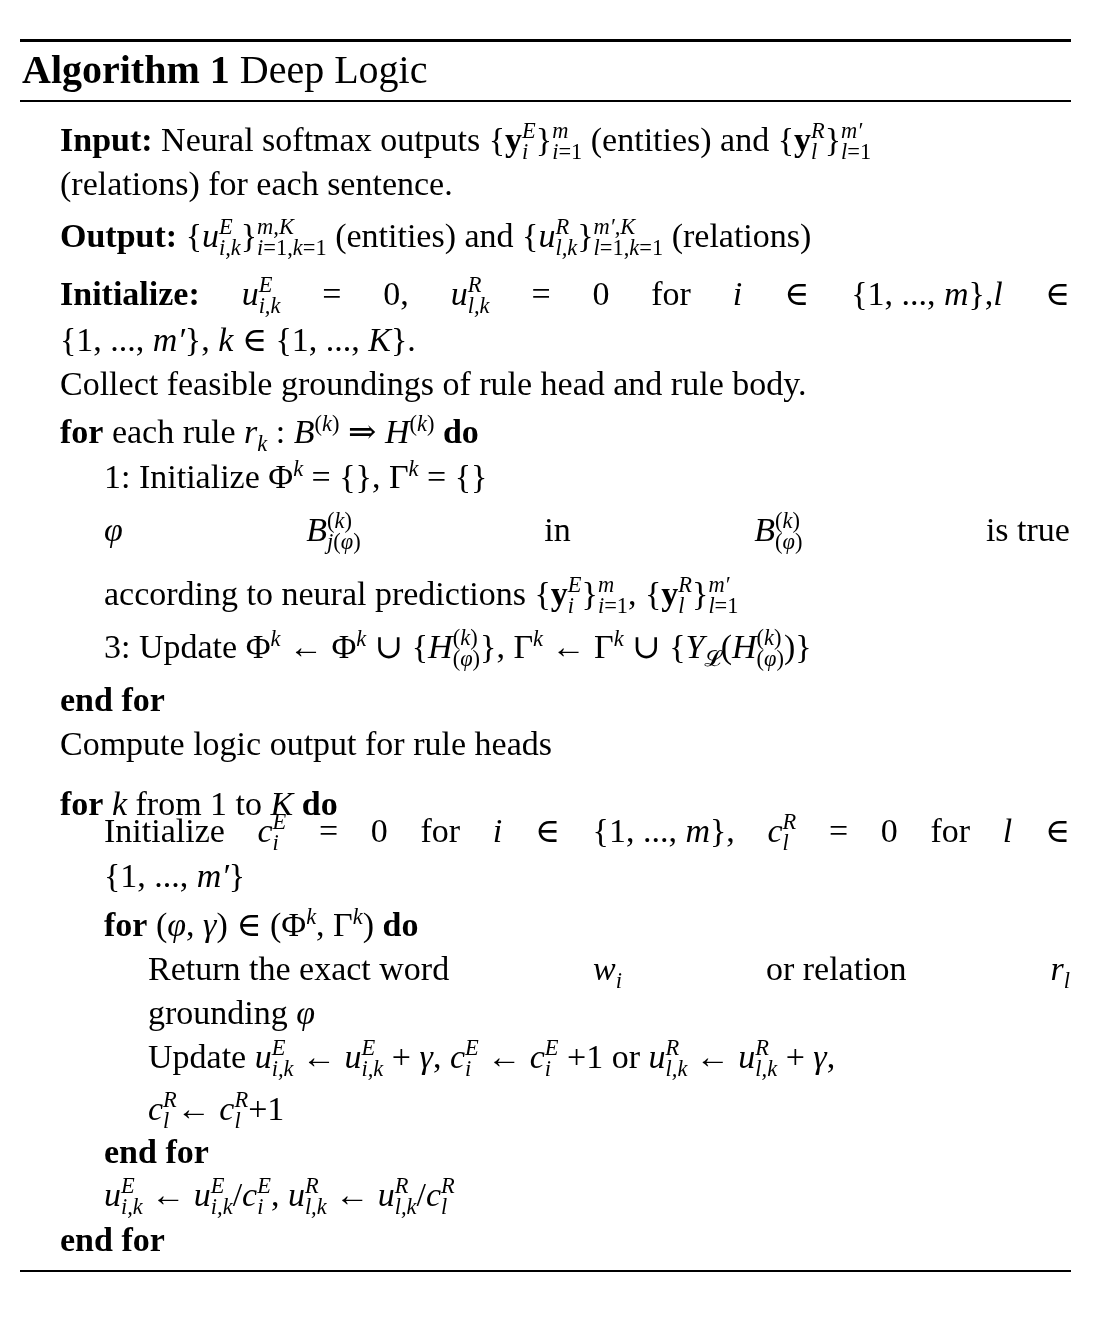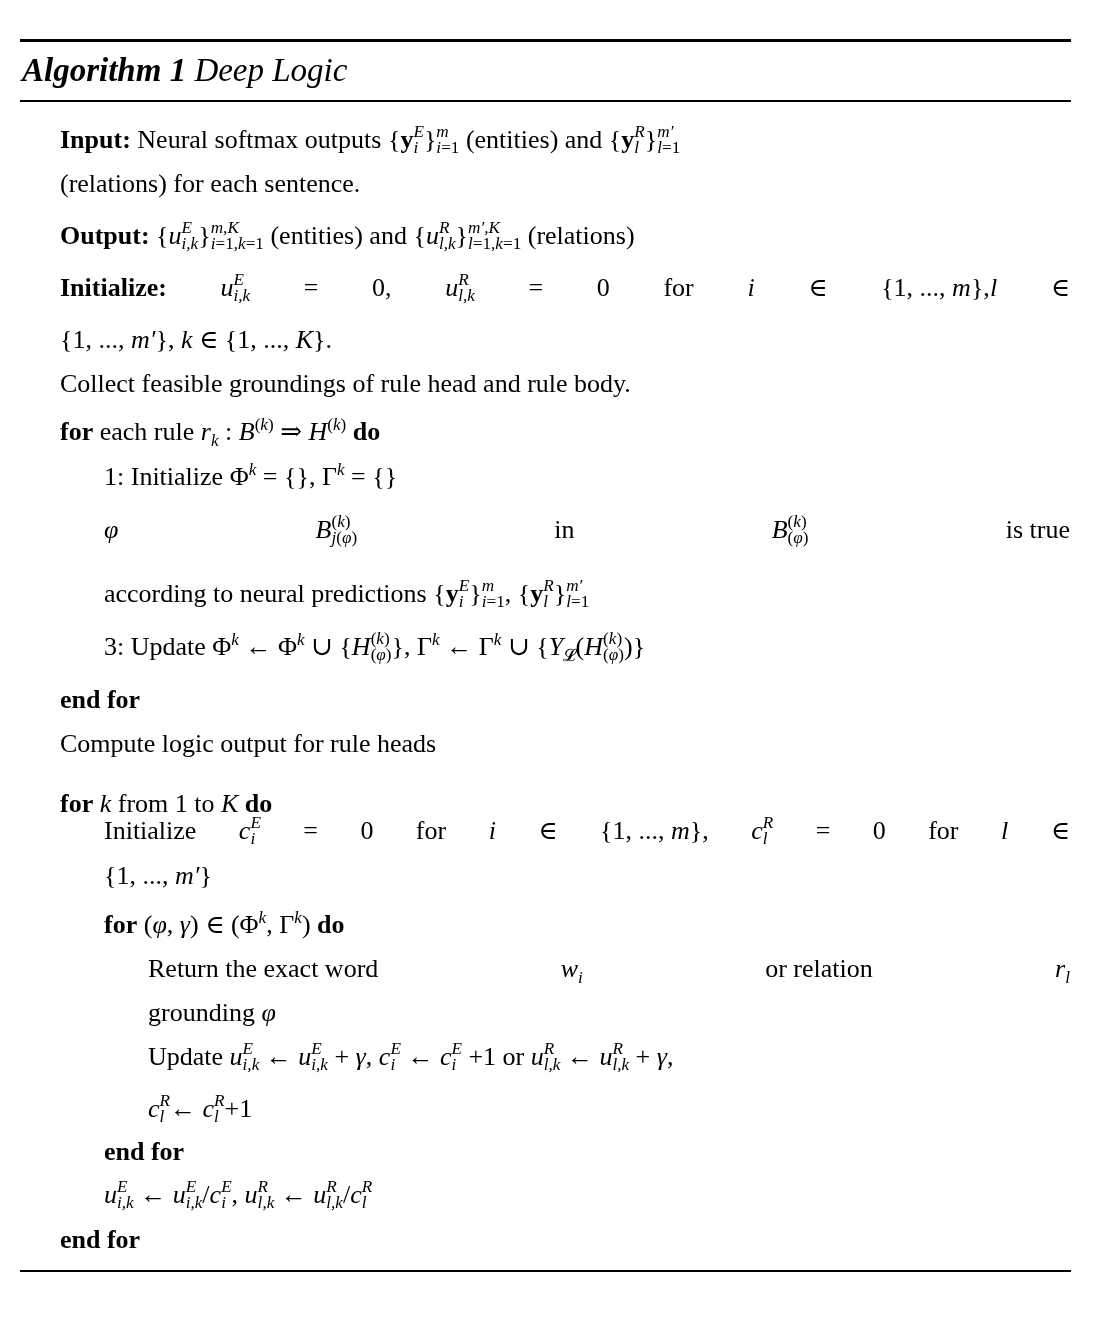--- a/index.html
+++ b/index.html
@@ -1,26 +1,26 @@
 <!DOCTYPE html>
 <html><head>
 <meta charset="utf-8">
 <style>
   html, body { margin:0; padding:0; background:#ffffff; }
   body { width:1106px; height:1322px; position:relative; overflow:hidden;
          font-family:"Liberation Serif","DejaVu Serif",serif; color:#000; }
   .rule { position:absolute; left:20px; width:1051px; background:#000; }
-  .ln { position:absolute; white-space:nowrap; font-size:26px; line-height:40px; }
+  .ln { position:absolute; white-space:nowrap; font-size:34px; line-height:40px; }
   .kw { font-weight:bold; }
   .m { font-style:italic; }
   .bfm { font-weight:bold; font-style:normal; }
   sub, sup { font-size:0.66em; line-height:0; }
   .ss { display:inline-block; vertical-align:middle; line-height:0.95; font-size:0.66em; text-align:left; position:relative; top:-2px; }
   .ss > span { display:block; }
-  .title { position:absolute; left:22px; top:46px; font-size:33px; line-height:48px;font-style:italic; }
+  .title { position:absolute; left:22px; top:46px; font-size:40px; line-height:48px; }
   .just { display:flex; justify-content:space-between; }
 </style>
 </head>
 <body>
 
 <div class="rule" style="top:39px;height:3px;"></div>
 
 <div class="title">
   <span class="kw">Algorithm 1</span>
   <span>Deep Logic</span>
@@ -40,21 +40,21 @@
 </div>
 
 <div class="ln" style="left:60px;top:216px;">
   <span class="kw">Output:</span>
   {<span class="m">u</span><span class="ss"><span class="m">E</span><span class="m">i,k</span></span>}<span class="ss"><span class="m">m,K</span><span><i>i</i>=1,<i>k</i>=1</span></span>
   <span>(entities) and</span>
   {<span class="m">u</span><span class="ss"><span class="m">R</span><span class="m">l,k</span></span>}<span class="ss"><span class="m">m′,K</span><span><i>l</i>=1,<i>k</i>=1</span></span>
   <span>(relations)</span>
 </div>
 
-<div class="ln just" style="left:60px;top:268px;width:1010px;">
+<div class="ln just" style="left:60px;top:274px;width:1010px;">
   <span class="kw">Initialize:</span>
   <span><span class="m">u</span><span class="ss"><span class="m">E</span><span class="m">i,k</span></span></span>
   <span>=</span>
     <span>0,</span>
   <span><span class="m">u</span><span class="ss"><span class="m">R</span><span class="m">l,k</span></span></span>
   <span>=</span>
     <span>0</span>
     <span>for</span>
   <span class="m">i</span>
     <span>∈</span>

